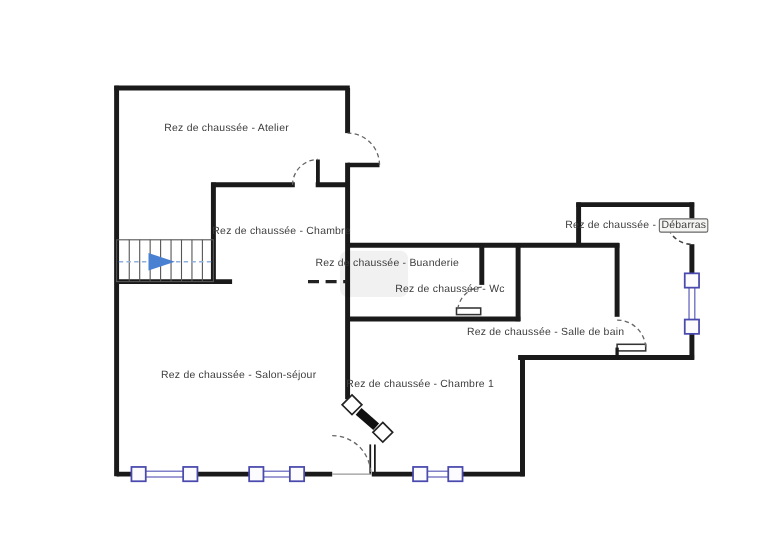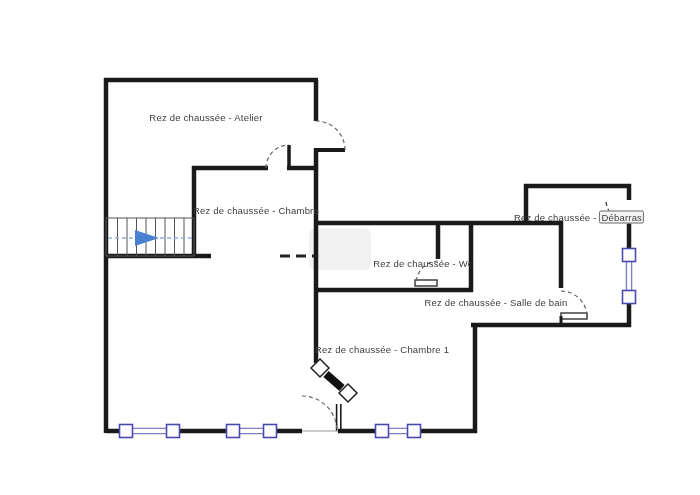--- a/index.html
+++ b/index.html
@@ -151,23 +151,25 @@
         <polygon points="304,359 313,368 304,377 295,368" fill="#fff" stroke="#222" stroke-width="1.5"></polygon>
         <polygon points="332,384 341,393 332,402 323,393" fill="#fff" stroke="#222" stroke-width="1.5"></polygon>
       </g>
     </g>
   </svg>
 
   <div class="room-label" style="left:190px;top:117px">Rez de chaussée - Atelier</div>
 
   <div class="room-label" style="left:240px;top:210px">Rez de chaussée - Chambre</div>
 
+  <div class="room-label" style="left:336px;top:239px">Rez de chaussée - Buanderie</div>
 
-  <div class="room-label" style="left:407px;top:263px">Rez de chaussée - Wc</div>
+  <div class="room-label" style="left:393px;top:263px">Rez de chaussée - Wc</div>
 
   <div class="room-label" style="left:480px;top:302px">Rez de chaussée - Salle de bain</div>
 
-  <div class="room-label" style="left:563px;top:217px"><span>Rez de chaussée - </span><span class="hl">Débarras</span></div>
+  <div class="room-label" style="left:563px;top:205px"><span>Rez de chaussée - </span><span class="hl">Débarras</span></div>
 
+  <div class="room-label" style="left:201px;top:341px">Rez de chaussée - Salon-séjour</div>
 
   <div class="room-label" style="left:366px;top:349px">Rez de chaussée - Chambre 1</div>
 
 </div>
 
 </body></html>

